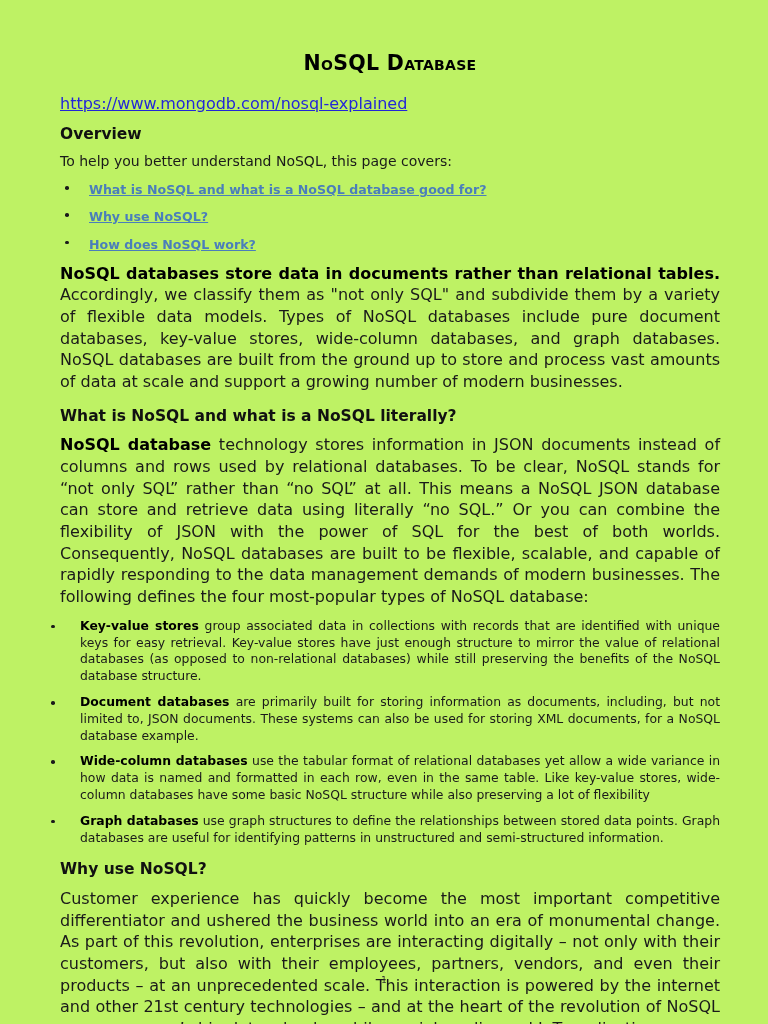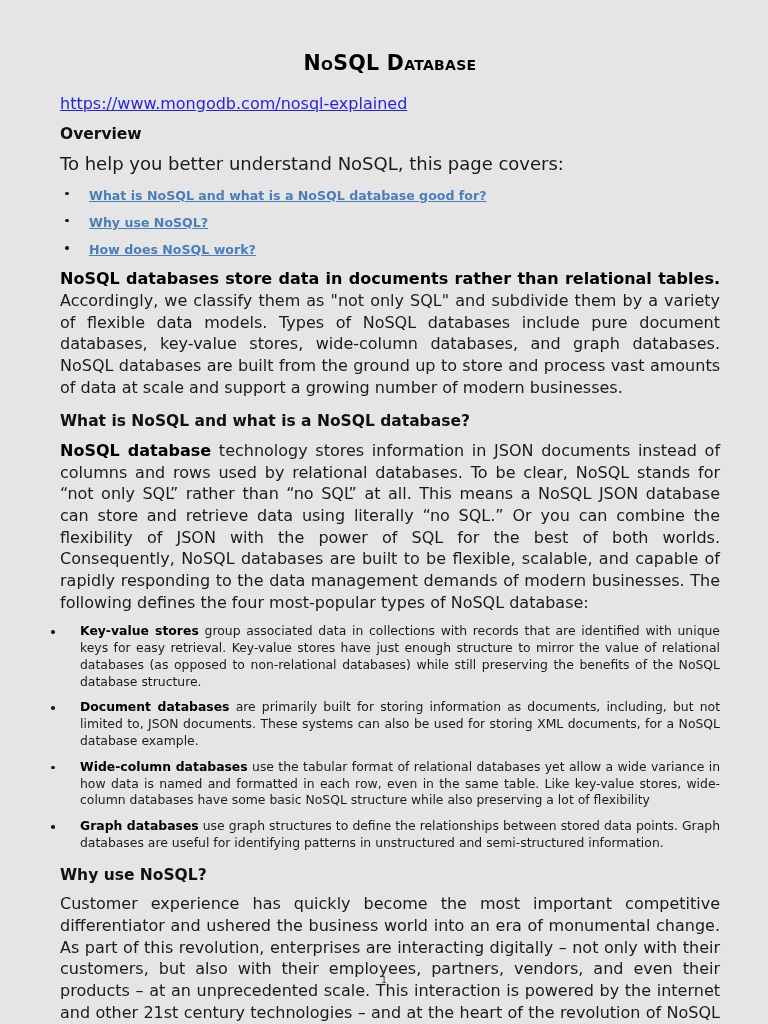--- a/index.html
+++ b/index.html
@@ -14,21 +14,21 @@
     font-family: "DejaVu Sans", sans-serif;
     color: #000000;
     overflow: hidden;
   }
 
   .page {
     position: absolute;
     left: 0; top: 0;
     width: 768px;
     height: 1024px;
-    background: #e5e5e5;
+    background: #bef264;
   }
 
   .content {
     position: absolute;
     left: 60px;
     top: 52px;
     width: 660px;
   }
 
   
@@ -70,21 +70,21 @@
   p.body {
     font-size: 16px;
     line-height: 1.355;
     text-align: justify;
     margin: 0 0 10px 0;
     color: #1a1a1a;
     hyphens: none;
   }
   p.body.lead { margin-bottom: 11px; }
   p.intro-line {
-    font-size: 18px;
+    font-size: 14px;
     line-height: 1.35;
     margin: 0 0 7px 0;
     text-align: left;
     color: #1a1a1a;
   }
   b, .b { font-weight: bold; color: #000; }
 
   
   ul.toc {
     list-style: none;
@@ -186,21 +186,21 @@
       </li>
       <li>
         <span class="toc-link">How does NoSQL work?</span>
       </li>
     </ul>
 
     <p class="body lead">
       <b>NoSQL databases store data in documents rather than relational tables.</b><span> Accordingly, we classify them as "not only SQL" and subdivide them by a variety of flexible data models. Types of NoSQL databases include pure document databases, key-value stores, wide-column databases, and graph databases. NoSQL databases are built from the ground up to store and process vast amounts of data at scale and support a growing number of modern businesses.</span>
     </p>
 
-    <h2 class="h2 tight-top">What is NoSQL and what is a NoSQL database?</h2>
+    <h2 class="h2 tight-top">What is NoSQL and what is a NoSQL literally?</h2>
 
     <p class="body">
       <b>NoSQL database</b><span> technology stores information in JSON documents instead of columns and rows used by relational databases. To be clear, NoSQL stands for “not only SQL” rather than “no SQL” at all. This means a NoSQL JSON database can store and retrieve data using literally “no SQL.” Or you can combine the flexibility of JSON with the power of SQL for the best of both worlds. Consequently, NoSQL databases are built to be flexible, scalable, and capable of rapidly responding to the data management demands of modern businesses. The following defines the four most-popular types of NoSQL database:</span>
     </p>
 
     <ul class="types">
       <li>
         <span class="item-text">
           <b>Key‑value stores</b><span> group associated data in collections with records that are identified with unique keys for easy retrieval. Key-value stores have just enough structure to mirror the value of relational databases (as opposed to non-relational databases) while still preserving the benefits of the NoSQL database structure.</span>
         </span>

